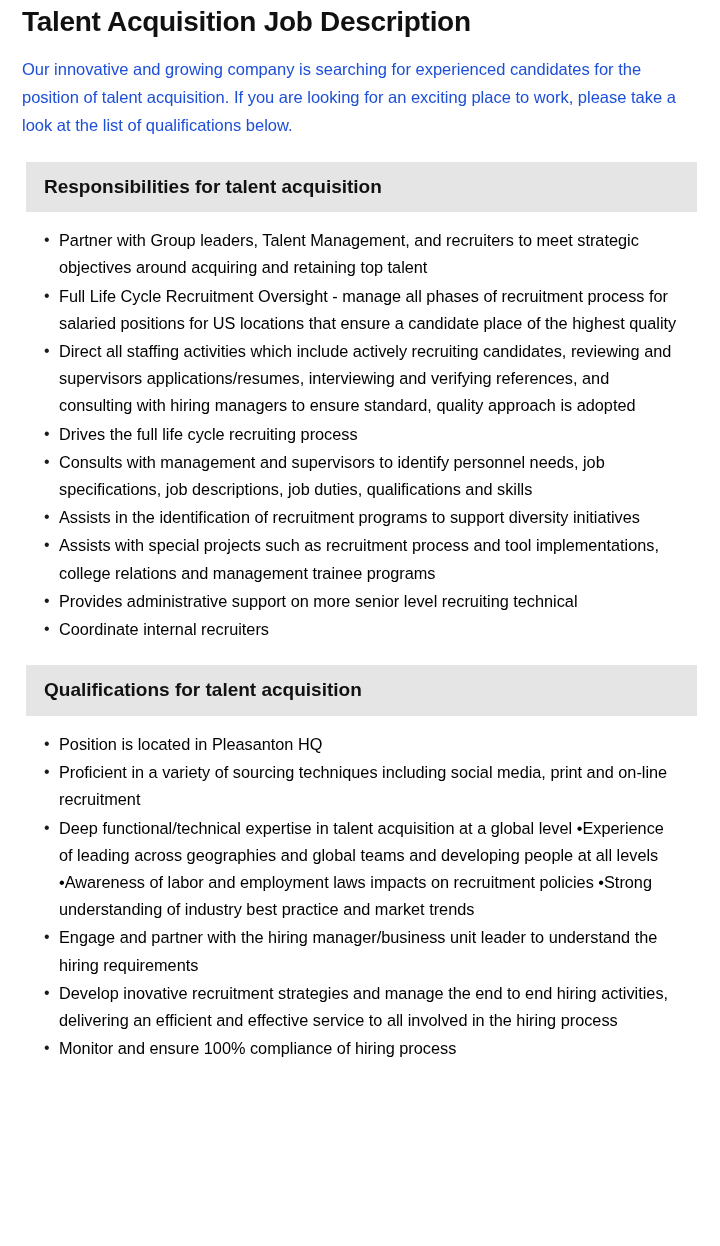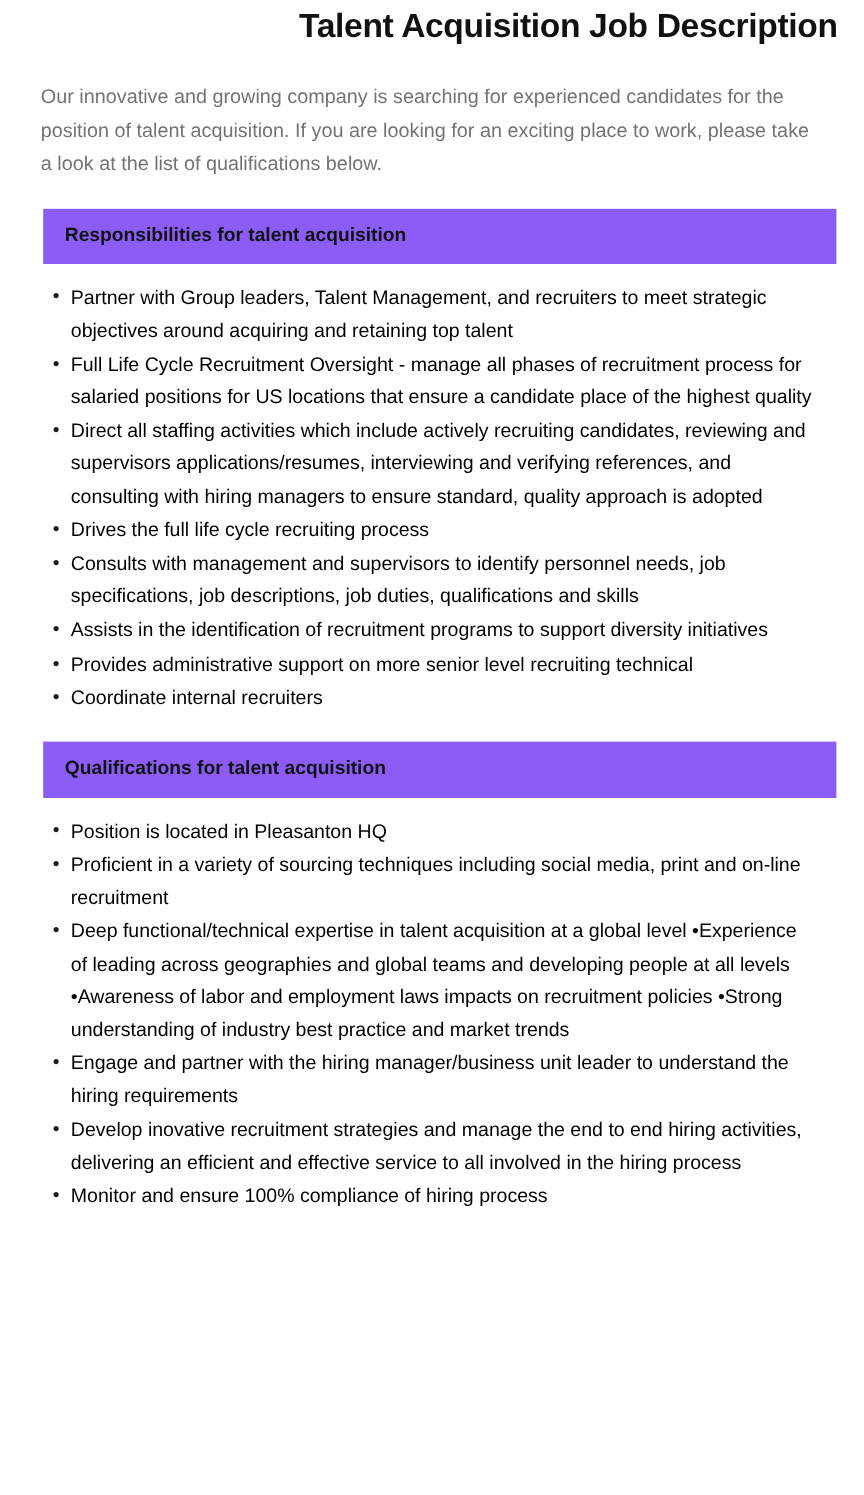--- a/index.html
+++ b/index.html
@@ -17,39 +17,39 @@
   }
   .page {
     width: 720px;
     height: 1246px;
     position: relative;
     background: #ffffff;
   }
   .doc-title {
     font-size: 28px;
     font-weight: bold;
-    text-align: right;
+    text-align: left;
     letter-spacing: -0.3px;
     margin: 0;
     padding: 4px 22px 0 22px;
     line-height: 1.3;
     color: #111111;
   }
   .intro {
     font-size: 16.5px;
     line-height: 1.68;
-    margin: 12px;
+    margin: 0;
     padding: 16px 26px 0 22px;
-    color: #737373;
+    color: #1d4ed8;
   }
   .section-header {
-    background: #8b5cf6;
-    margin: 22px 23px 0 36px;
+    background: #e5e5e5;
+    margin: 22px 23px 0 26px;
     padding: 13px 0 13px 18px;
-    font-size: 16px;
+    font-size: 19px;
     font-weight: bold;
     color: #111111;
     line-height: 1.3;
   }
   ul.bullets {
     list-style: none;
     margin: 0;
     padding: 16px 26px 0 44px;
   }
   ul.bullets li {
@@ -83,20 +83,21 @@
 
   <section class="sec-responsibilities">
     <div class="section-header">Responsibilities for talent acquisition</div>
     <ul class="bullets">
       <li>Partner with Group leaders, Talent Management, and recruiters to meet strategic objectives around acquiring and retaining top talent</li>
       <li>Full Life Cycle Recruitment Oversight - manage all phases of recruitment process for salaried positions for US locations that ensure a candidate place of the highest quality</li>
       <li>Direct all staffing activities which include actively recruiting candidates, reviewing and supervisors applications/resumes, interviewing and verifying references, and consulting with hiring managers to ensure standard, quality approach is adopted</li>
       <li>Drives the full life cycle recruiting process</li>
       <li>Consults with management and supervisors to identify personnel needs, job specifications, job descriptions, job duties, qualifications and skills</li>
       <li>Assists in the identification of recruitment programs to support diversity initiatives</li>
+      <li>Assists with special projects such as recruitment process and tool implementations, college relations and management trainee programs</li>
       <li>Provides administrative support on more senior level recruiting technical</li>
       <li>Coordinate internal recruiters</li>
     </ul>
   </section>
 
   <section class="sec-qualifications">
     <div class="section-header">Qualifications for talent acquisition</div>
     <ul class="bullets">
       <li>Position is located in Pleasanton HQ</li>
       <li>Proficient in a variety of sourcing techniques including social media, print and on-line recruitment</li>

